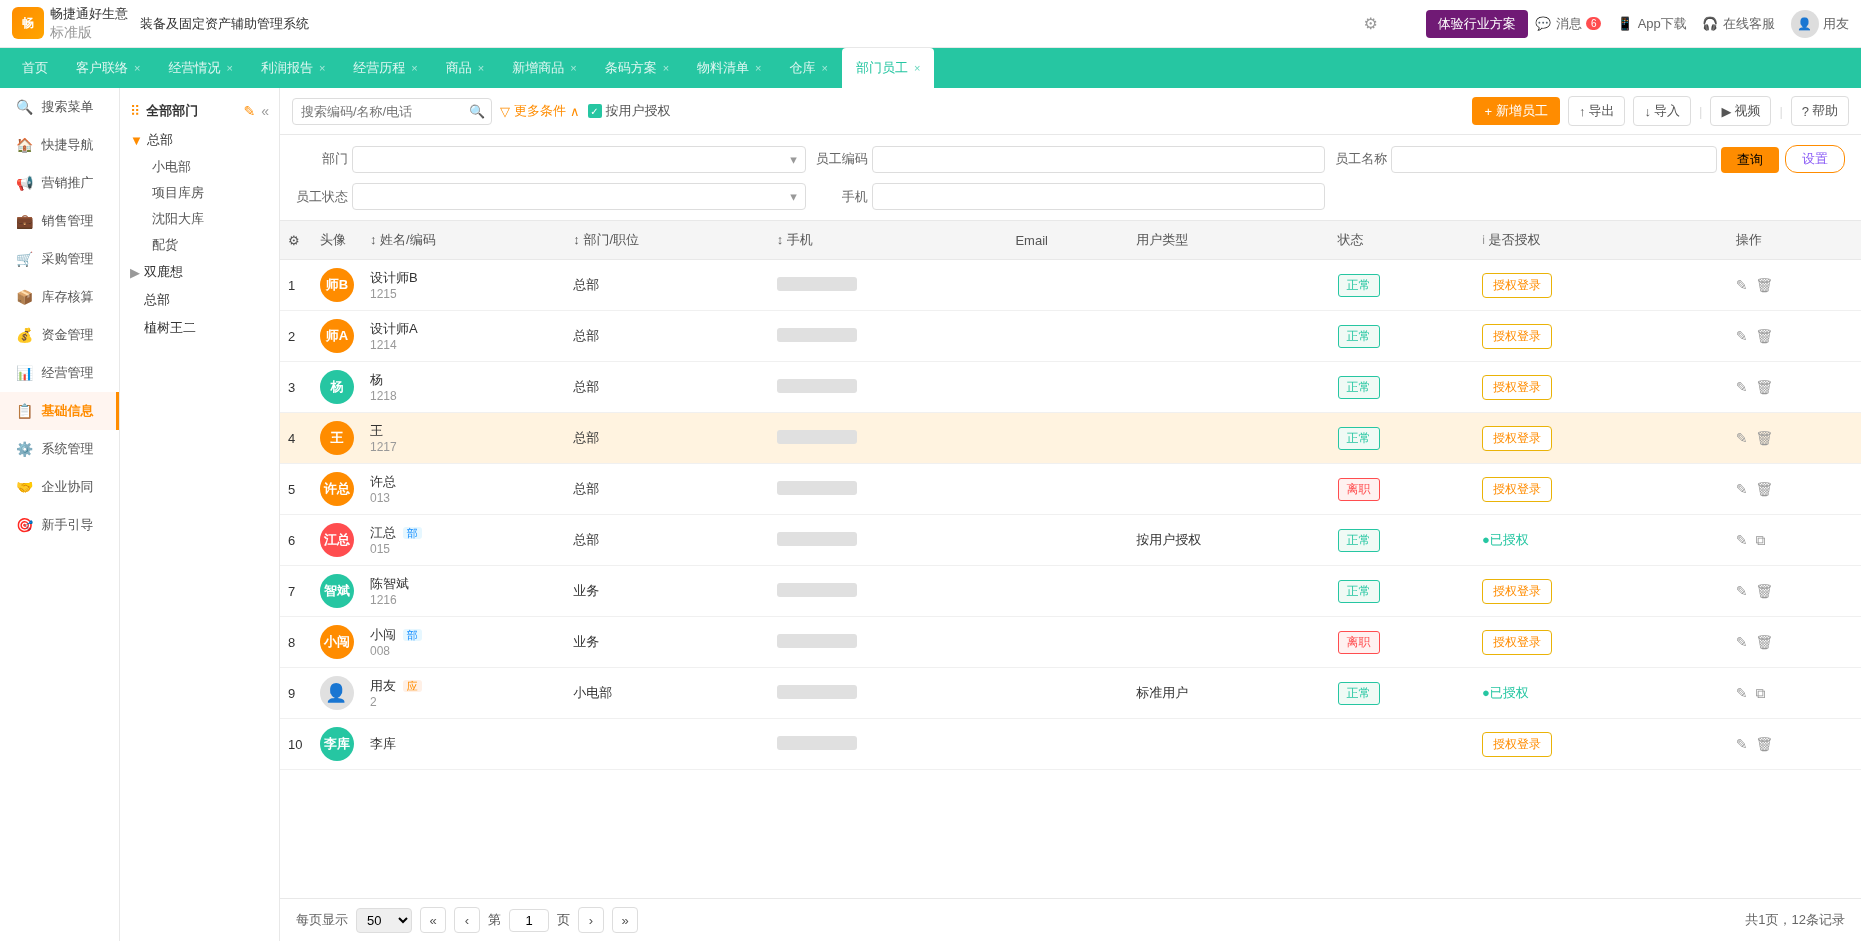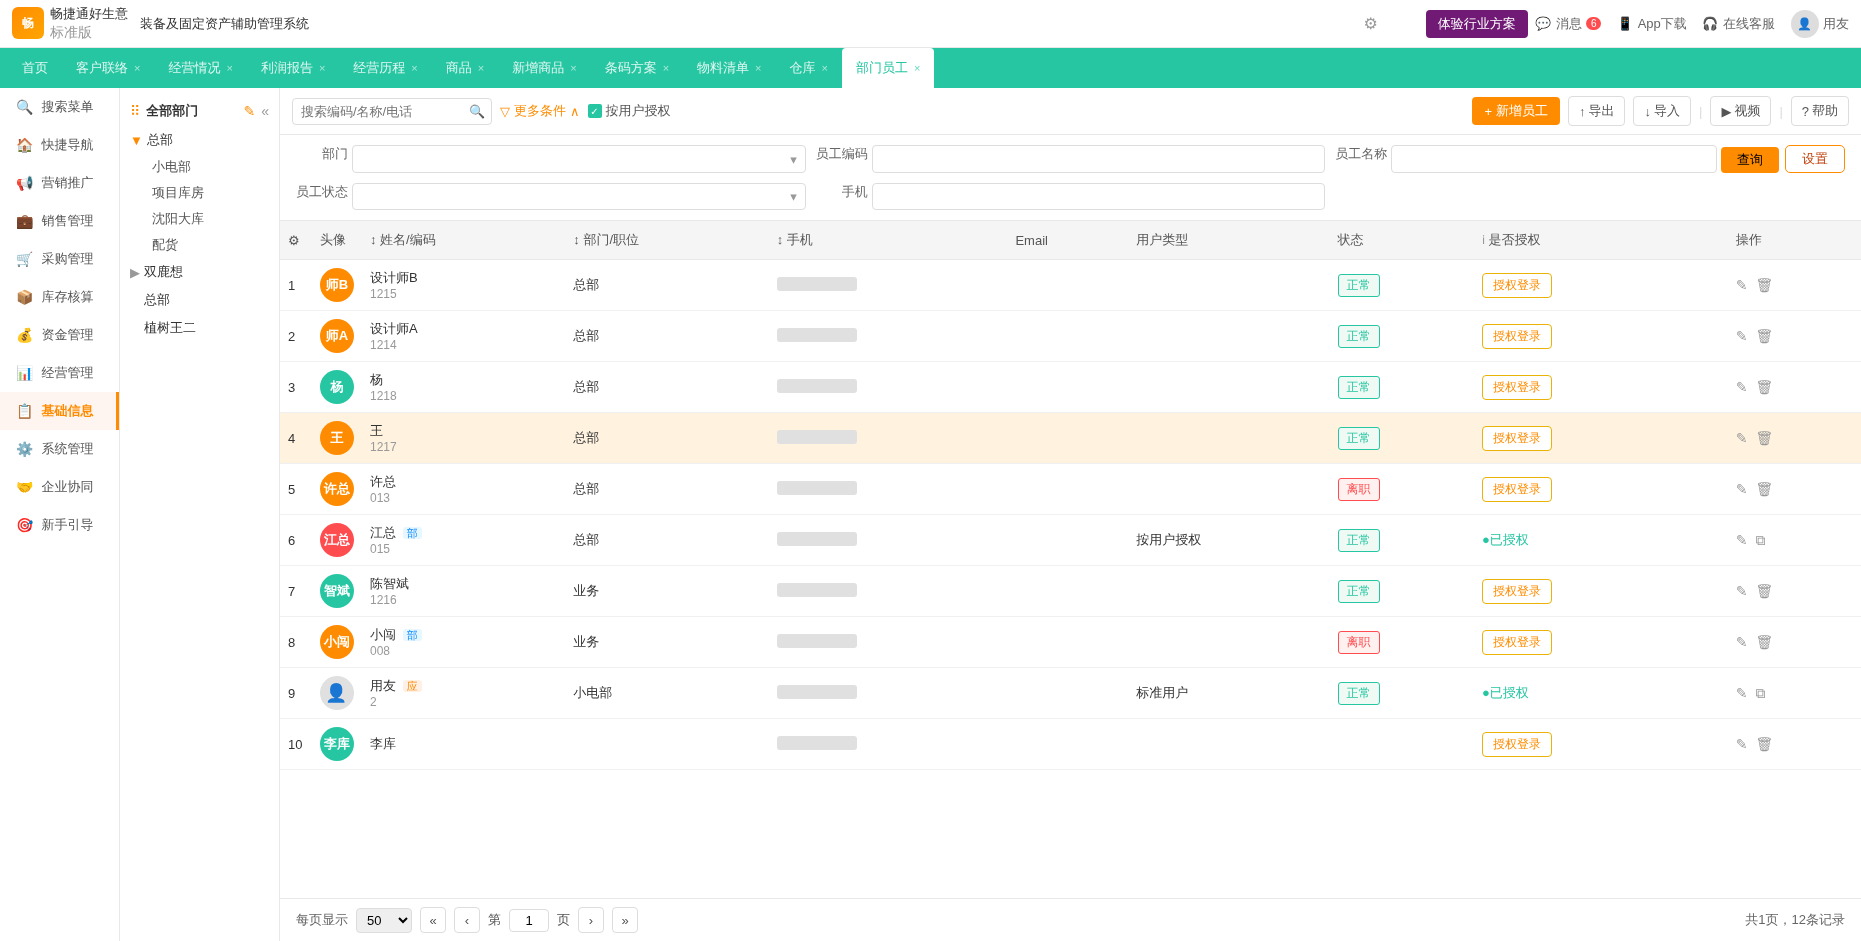--- a/index.html
+++ b/index.html
@@ -56,27 +56,27 @@
     .filter-btn { display: flex; align-items: center; gap: 4px; color: #ff8c00; cursor: pointer; font-size: 13px; }
     .show-resigned { display: flex; align-items: center; gap: 4px; color: #555; cursor: pointer; font-size: 13px; }
     .checkbox-checked { width: 14px; height: 14px; background: #26c6a2; border-radius: 2px; display: flex; align-items: center; justify-content: center; color: white; font-size: 10px; }
     .toolbar-right { margin-left: auto; display: flex; align-items: center; gap: 8px; }
     .btn-add { background: #ff8c00; color: white; border: none; border-radius: 4px; padding: 5px 12px; cursor: pointer; font-size: 13px; display: flex; align-items: center; gap: 4px; }
     .btn-outline { border: 1px solid #ddd; background: #fff; color: #555; border-radius: 4px; padding: 5px 10px; cursor: pointer; font-size: 12px; display: flex; align-items: center; gap: 3px; }
     .separator { color: #ddd; }
 
     
     .filter-panel { background: #fff; padding: 10px 16px; border-bottom: 1px solid #e8e8e8; display: grid; grid-template-columns: 1fr 1fr 1fr; gap: 10px; flex-shrink: 0; }
-    .filter-row { display: flex; gap: 4px; }
+    .filter-row { display: flex; align-items: center; gap: 4px; }
     .filter-label { color: #666; font-size: 13px; white-space: nowrap; min-width: 52px; text-align: right; }
     .filter-select { flex: 1; border: 1px solid #ddd; border-radius: 4px; padding: 5px 8px; font-size: 13px; color: #999; background: #fff; display: flex; align-items: center; justify-content: space-between; cursor: pointer; }
     .filter-input { flex: 1; border: 1px solid #ddd; border-radius: 4px; padding: 5px 8px; font-size: 13px; color: #999; background: #fff; }
     .filter-actions { display: flex; flex-direction: column; gap: 4px; align-items: flex-end; grid-column: 3; }
     .btn-query { background: #ff8c00; color: #000000; border: none; border-radius: 4px; padding: 4px 16px; cursor: pointer; font-size: 13px; }
-    .btn-set { background: #fff; color: #c2410c; border: 1px solid #ff8c00; border-radius: 5px; padding: 4px 16px; cursor: pointer; font-size: 13px; }
+    .btn-set { background: #fff; color: #8b5cf6; border: 1px solid #ff8c00; border-radius: 12px; padding: 4px 16px; cursor: pointer; font-size: 13px; }
 
     
     .table-wrap { flex: 1; overflow-y: auto; background: #fff; margin: 0; }
     table { width: 100%; border-collapse: collapse; }
     thead tr { background: #f5f5f5; }
     th { padding: 10px 8px; text-align: left; color: #555; font-weight: normal; font-size: 13px; border-bottom: 1px solid #e8e8e8; white-space: nowrap; }
     td { padding: 8px 8px; color: #333; font-size: 13px; border-bottom: 1px solid #f0f0f0; vertical-align: middle; }
     tr.highlighted td { background: #fff3e0; }
     .avatar-circle { width: 34px; height: 34px; border-radius: 50%; display: flex; align-items: center; justify-content: center; color: white; font-size: 13px; font-weight: bold; }
     .status-badge { display: inline-block; padding: 2px 8px; border-radius: 3px; font-size: 12px; }

